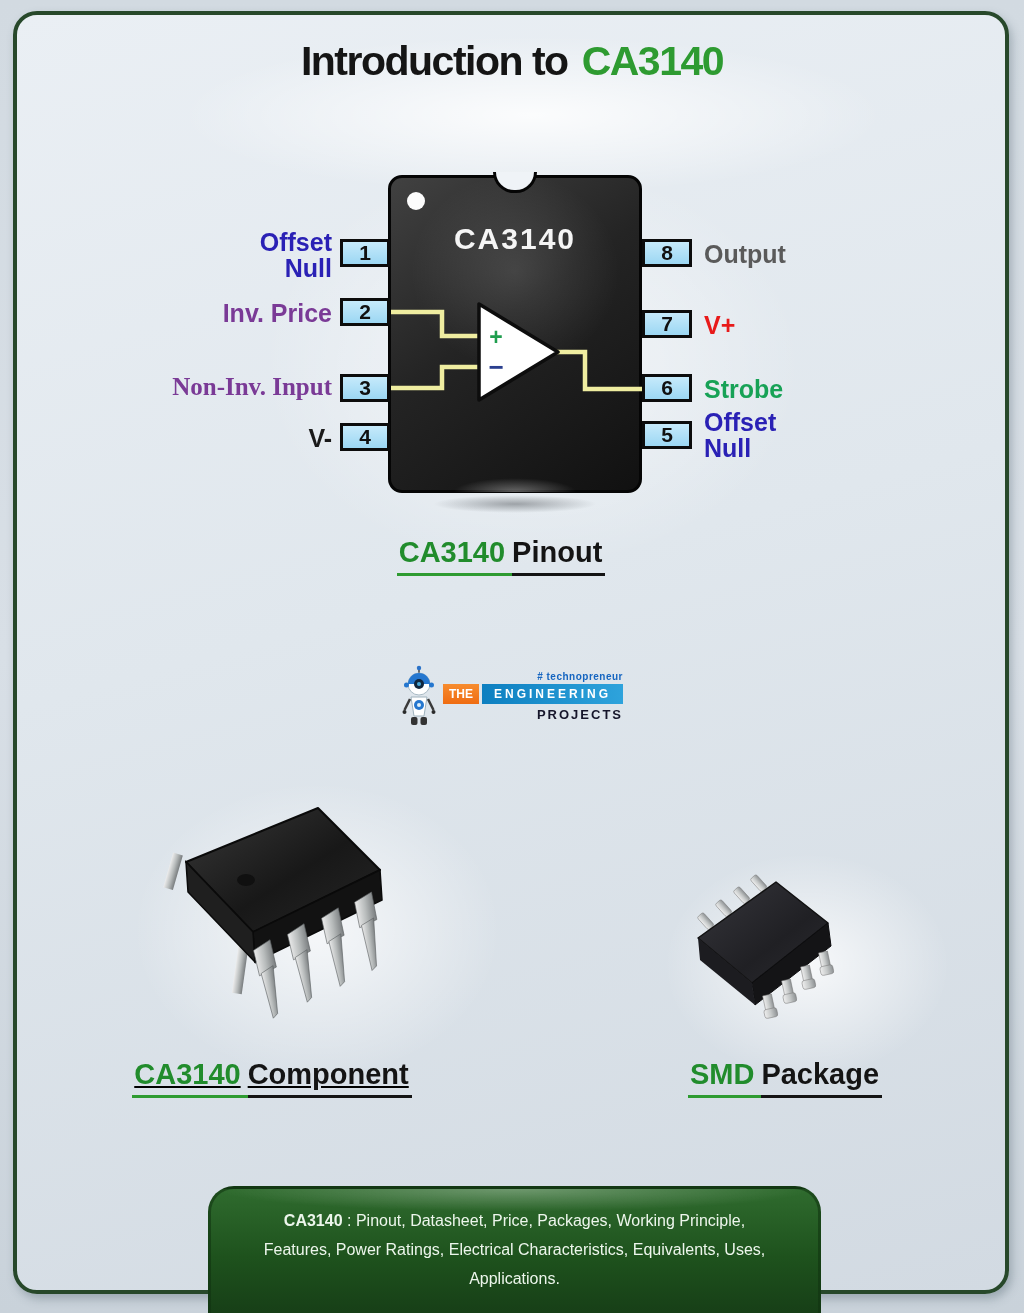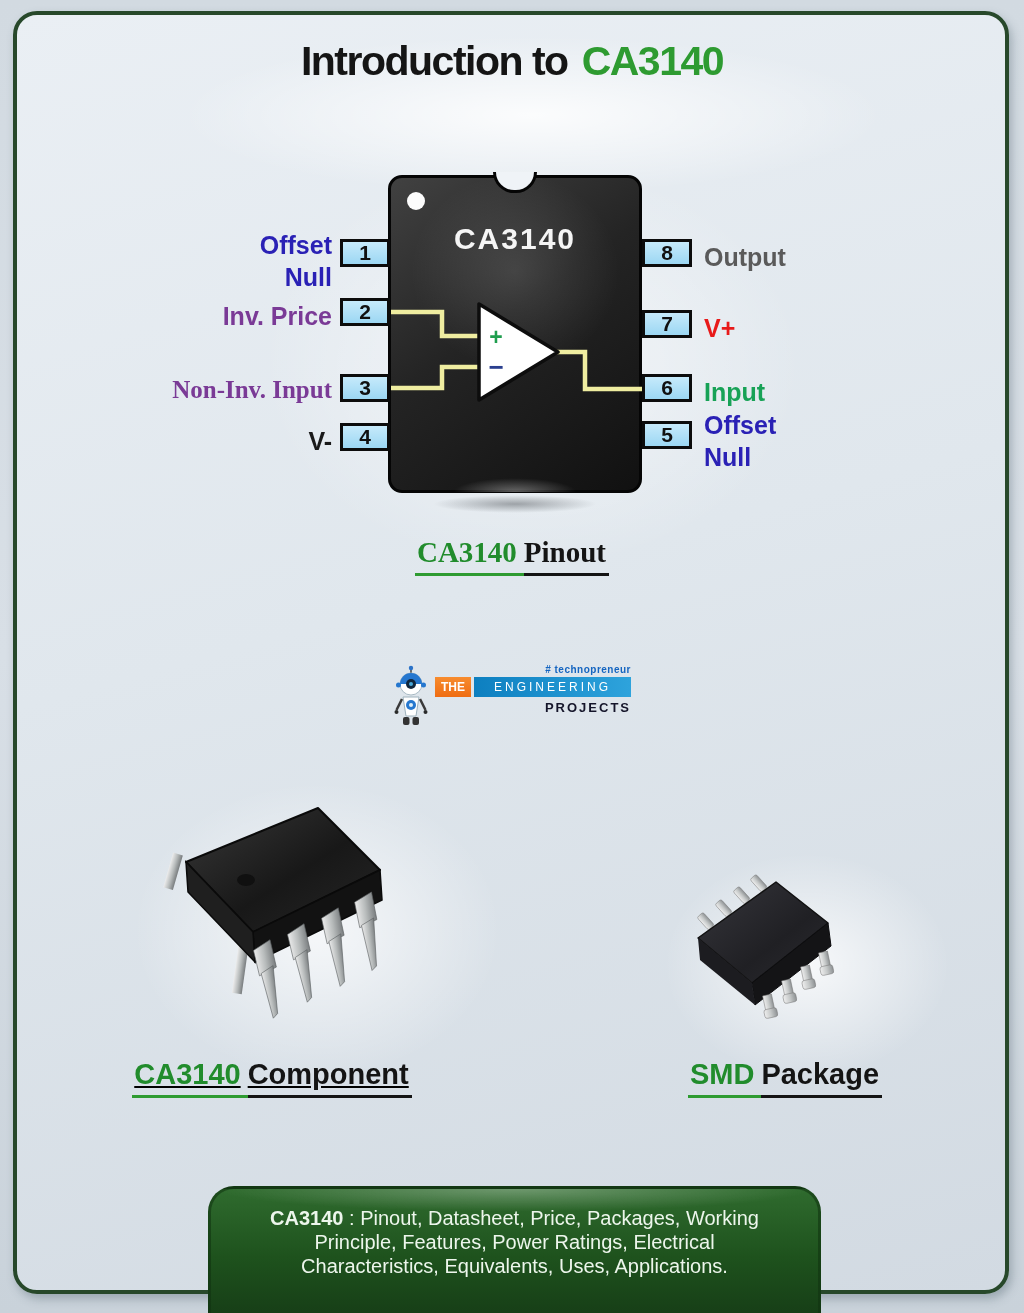--- a/index.html
+++ b/index.html
@@ -50,57 +50,57 @@
     background:radial-gradient(ellipse,rgba(20,25,30,.35),rgba(20,25,30,0) 70%);}
 
   svg.wires{position:absolute;left:340px;top:170px;width:360px;height:340px;}
 
   .pin-box{
     position:absolute;width:50px;height:28px;box-sizing:border-box;
     border:3px solid #0c0c0c;background:linear-gradient(180deg,#c6eafb,#9cd7f3);
     display:flex;align-items:center;justify-content:center;
     font-size:21px;font-weight:bold;color:#101010;
   }
-  .pin-label{position:absolute;font-size:25px;font-weight:bold;white-space:pre-line;line-height:32px;}
+  .pin-label{position:absolute;font-size:25px;font-weight:bold;white-space:pre-line;line-height:26px;}
   .pl-left{right:692px;text-align:right;}
   .pl-right{left:704px;text-align:left;}
   .c-blue{color:#2a21b5;} .c-purple{color:#7a3a96;} .c-black{color:#1a1a1a;}
   .c-gray{color:#5a5a5a;} .c-red{color:#e81a1a;} .c-green{color:#17a256;}
 
   
   .cap{position:absolute;text-align:center;font-size:29px;font-weight:bold;}
   .cap .hl{color:#218c2c;border-bottom:3px solid #2e9b31;padding:0 7px 5px 2px;}
   .cap .rest{color:#141414;border-bottom:3px solid #141414;padding:0 3px 5px 0;}
-  .cap-pinout{left:262px;top:536px;width:500px;font-family:Liberation Serif, serif;}
+  .cap-pinout{left:251px;top:536px;width:500px;}
   .cap-comp{left:62px;top:1058px;width:420px;text-decoration:underline;}
   .cap-smd{left:615px;top:1058px;width:340px;}
 
   
-  .logo{position:absolute;left:50%;top:664px;transform:translateX(-50%);display:flex;align-items:flex-start;}
+  .logo{position:absolute;left:50%;top:664px;transform:translateX(-50%);display:flex;align-items:center;}
   .logo-robot{width:36px;height:64px;margin-right:6px;}
   .logo-col{display:flex;flex-direction:column;align-items:flex-end;}
   .logo-tagline{font-size:10px;font-weight:bold;color:#1565c0;letter-spacing:.5px;margin-bottom:2px;}
   .logo-row{display:flex;}
   .logo-the{background:linear-gradient(180deg,#f78c2e,#ef6c12);color:#fff;font-size:12px;font-weight:bold;padding:3px 6px;}
-  .logo-eng{background:linear-gradient(90deg,#0d7fc0,#2ea3dc);color:#fff;font-size:12px;font-weight:normal;letter-spacing:3px;padding:3px 20px;margin-left:3px;}
+  .logo-eng{background:linear-gradient(90deg,#0d7fc0,#2ea3dc);color:#fff;font-size:12px;font-weight:bold;letter-spacing:3px;padding:3px 12px;margin-left:3px;}
   .logo-projects{font-size:13px;font-weight:bold;color:#15152a;letter-spacing:2px;margin-top:3px;}
 
   
   .dip-photo{position:absolute;left:158px;top:792px;width:280px;height:250px;}
   .smd-photo{position:absolute;left:686px;top:868px;width:205px;height:155px;}
 
   
   .banner{
     position:absolute;left:208px;top:1186px;width:613px;height:127px;box-sizing:border-box;
     border-radius:26px 26px 0 0;
     background:
       radial-gradient(ellipse 65% 30px at 50% 0%,rgba(255,255,255,.30),rgba(255,255,255,0) 75%),
       linear-gradient(180deg,#2f6b2e 0%,#1e521d 55%,#173f17 100%);
     border:3px solid rgba(16,50,16,.55);border-bottom:none;
-    color:#edf6ec;text-align:center;font-size:20px;line-height:24px;
+    color:#edf6ec;text-align:center;font-size:16px;line-height:29px;
     padding:17px 42px 0 42px;
   }
   .banner b{font-weight:bold;}
 </style>
 </head>
 <body>
 
 <div class="card">
   <div class="glow title-glow"></div>
   <div class="glow ic-glow"></div>
@@ -152,21 +152,21 @@
   </div>
 
 <div class="pin-label pl-left c-blue" style="top:229px;">Offset
 Null</div>
 <div class="pin-label pl-left c-purple" style="top:300px;">Inv. Price</div>
 <div class="pin-label pl-left c-purple" style="top:374px;font-family:Liberation Serif, serif;">Non-Inv. Input</div>
 <div class="pin-label pl-left c-black" style="top:425px;">V-</div>
 
 <div class="pin-label pl-right c-gray" style="top:241px;">Output</div>
 <div class="pin-label pl-right c-red" style="top:312px;">V+</div>
-<div class="pin-label pl-right c-green" style="top:376px;">Input</div>
+<div class="pin-label pl-right c-green" style="top:376px;">Strobe</div>
 <div class="pin-label pl-right c-blue" style="top:409px;">Offset
 Null</div>
 
 <div class="cap cap-pinout"><span class="hl">CA3140</span><span class="rest">Pinout</span></div>
 
 <div class="logo">
   <svg class="logo-robot" viewBox="0 0 36 64">
     <line x1="18" y1="5" x2="18" y2="11" stroke="#444" stroke-width="1.5"></line>
     <circle cx="18" cy="4" r="2.2" fill="#2a72c8"></circle>
     <circle cx="18" cy="20" r="11" fill="#ffffff" stroke="#a9bac4" stroke-width="1"></circle>

